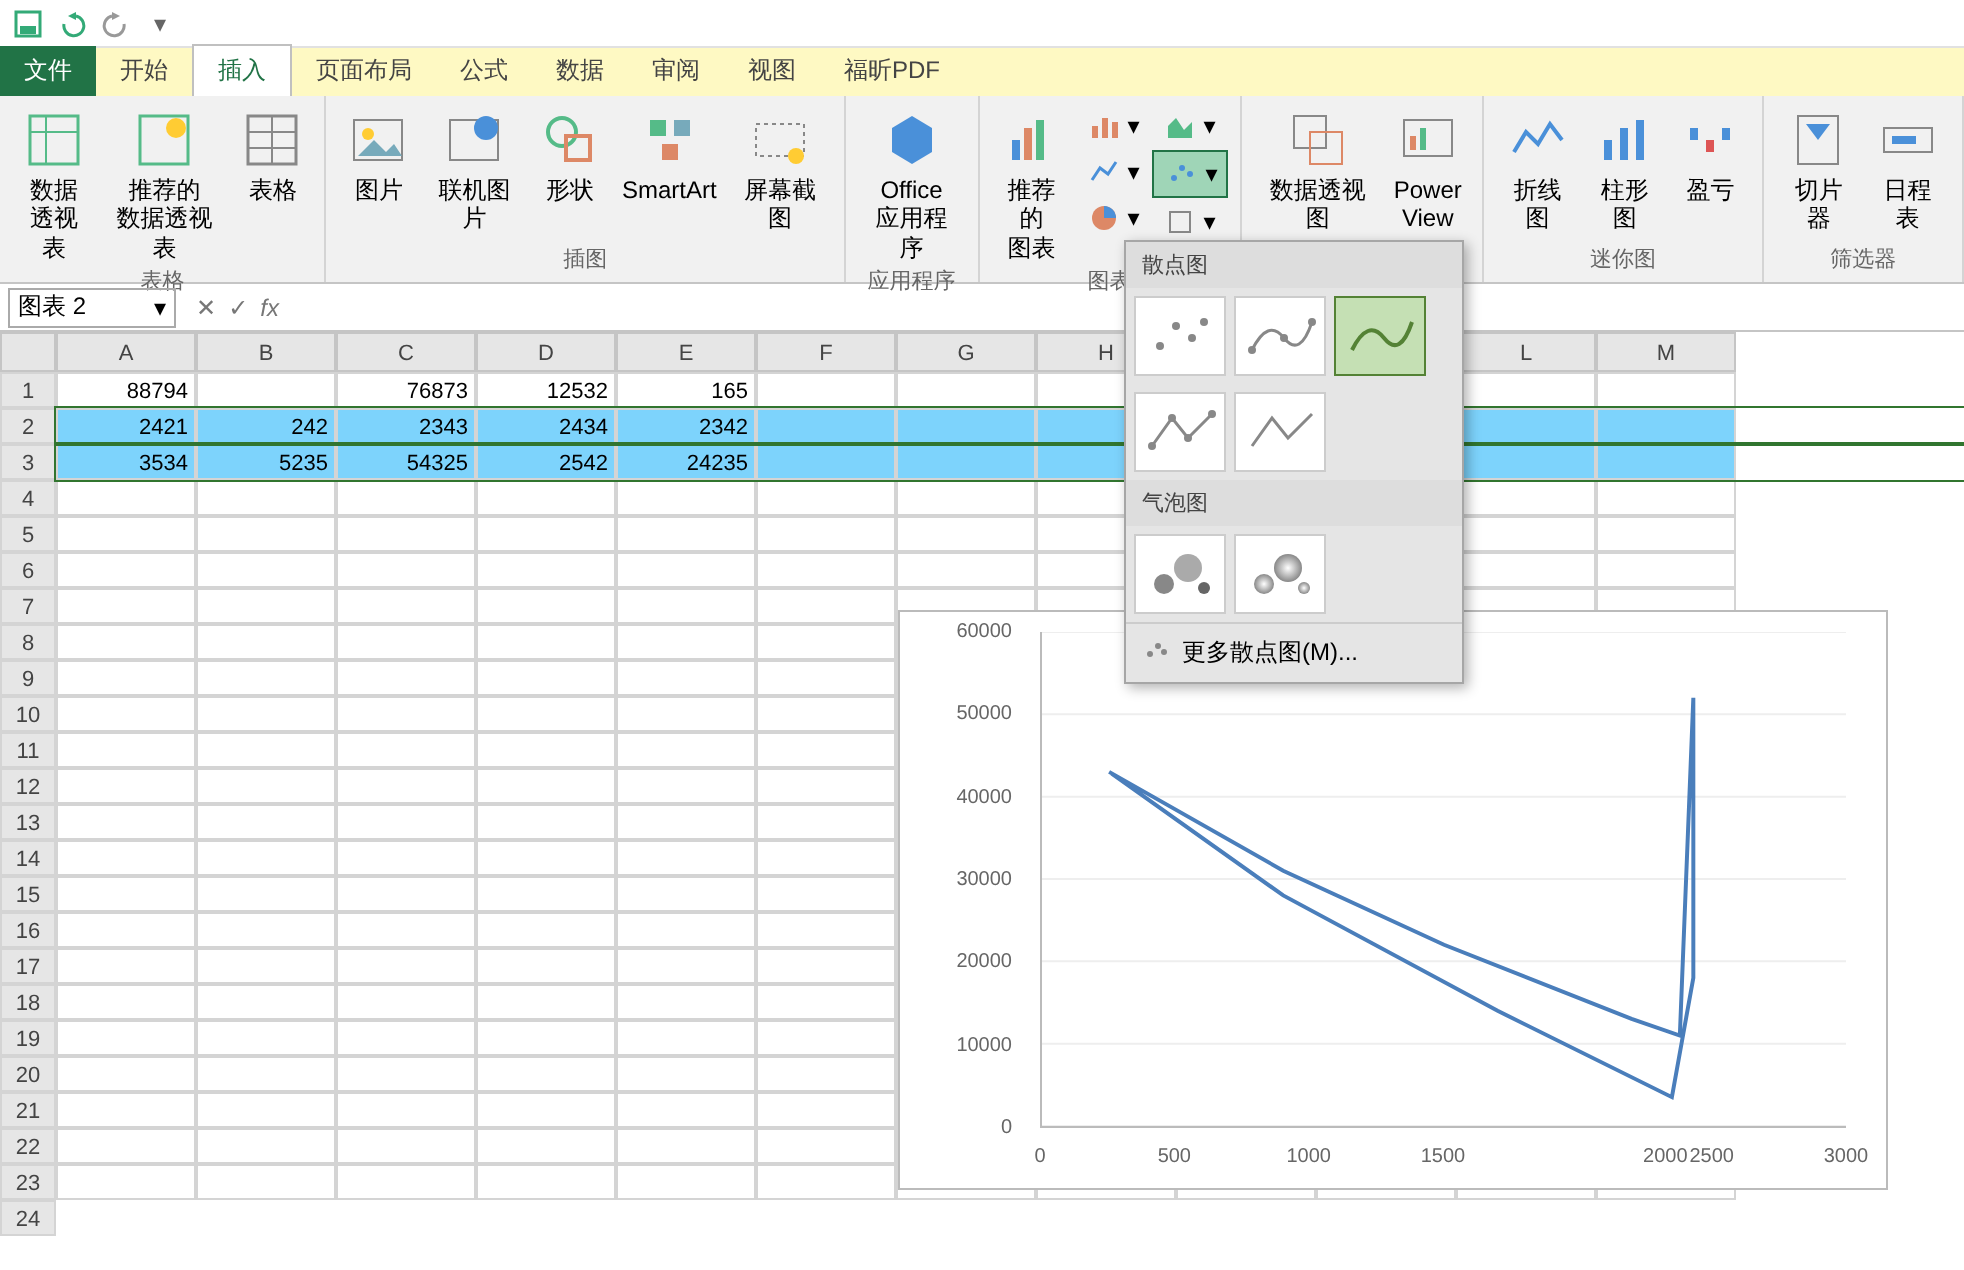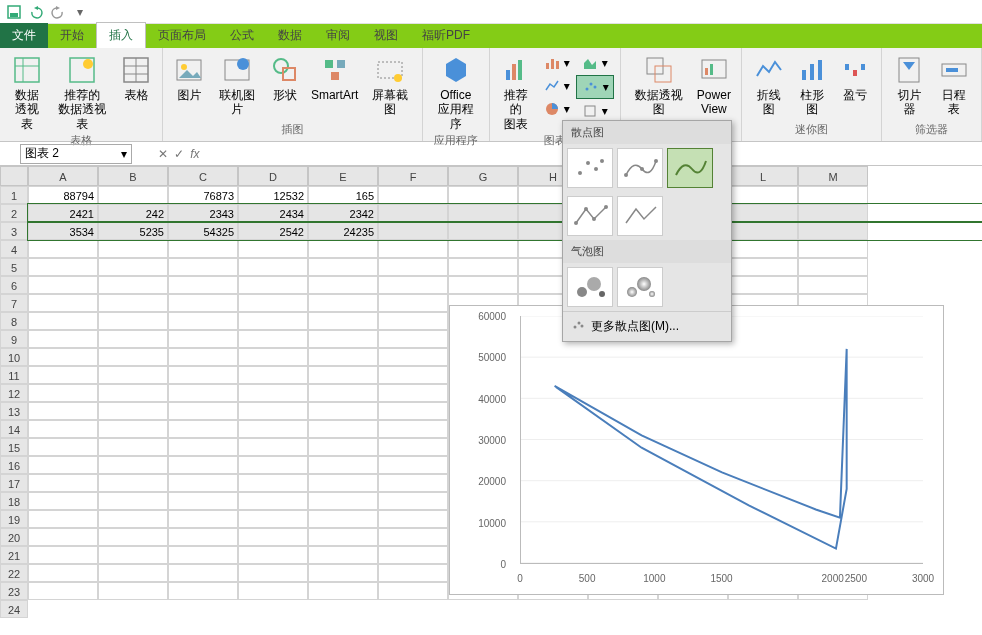--- a/index.html
+++ b/index.html
@@ -1,48 +1,48 @@
 <!DOCTYPE html>
 <html><head>
 <meta charset="utf-8">
 <style>
 *{margin:0;padding:0;box-sizing:border-box;font-family:"Microsoft YaHei","Segoe UI",sans-serif;font-size:12px;}
 body{background:#fff;width:982px;height:635px;overflow:hidden;position:relative;}
 .titlebar{height:24px;background:#fff;display:flex;align-items:center;border-bottom:1px solid #e1e1e1;}
 .qat{display:flex;gap:6px;padding:0 6px;align-items:center;}
 .qat-btn{width:16px;height:16px;display:flex;align-items:center;justify-content:center;color:#666;}
 .win-title{flex:1;text-align:center;color:#444;font-size:12px;}
-.tabs{display:flex;background:#84cc16;height:24px;align-items:flex-end;}
+.tabs{display:flex;background:#fef9c3;height:24px;align-items:flex-end;}
 .tab{padding:4px 12px;color:#444;cursor:pointer;}
 .tab.file{background:#217346;color:#fff;}
 .tab.active{background:#fff;border:1px solid #c0c0c0;border-bottom:none;color:#217346;}
 .ribbon{height:94px;background:#f1f1f1;border-bottom:1px solid #c5c5c5;display:flex;}
 .ribbon-group{border-right:1px solid #d4d4d4;padding:4px 6px;display:flex;flex-direction:column;justify-content:space-between;}
 .ribbon-group-label{text-align:center;color:#666;font-size:11px;}
 .ribbon-items{display:flex;gap:2px;flex:1;align-items:flex-start;}
 .ribbon-btn{display:flex;flex-direction:column;align-items:center;padding:2px 4px;cursor:pointer;text-align:center;line-height:1.2;gap:2px;}
 .ribbon-icon{width:32px;height:32px;display:flex;align-items:center;justify-content:center;}
 .ribbon-small{display:flex;flex-direction:column;gap:1px;}
 .ribbon-small-btn{display:flex;align-items:center;gap:2px;padding:1px 4px;cursor:pointer;}
 .ribbon-small-icon{width:20px;height:20px;display:flex;align-items:center;justify-content:center;}
 .ribbon-small-highlight{background:#9fd5b7;border:1px solid #217346;}
 .namebox-row{height:24px;display:flex;align-items:center;border-bottom:1px solid #c5c5c5;background:#fff;}
-.namebox{width:112px;height:20px;border:1px solid #aaa;margin:0 20px;padding:0 4px;display:flex;align-items:center;justify-content:space-between;}
+.namebox{width:84px;height:20px;border:1px solid #aaa;margin:0 4px;padding:0 4px;display:flex;align-items:center;justify-content:space-between;}
 .fx-area{display:flex;align-items:center;gap:6px;color:#777;padding:0 6px;}
 .sheet{display:flex;position:relative;}
 .row-headers{display:flex;flex-direction:column;width:28px;}
 .corner{height:20px;border:1px solid #c5c5c5;background:#e6e6e6;}
 .rowh{height:18px;border:1px solid #d4d4d4;background:#e6e6e6;text-align:center;color:#444;font-size:11px;line-height:18px;}
 .grid{flex:1;}
 .col-headers{display:flex;height:20px;}
 .colh{width:70px;border:1px solid #c5c5c5;background:#e6e6e6;text-align:center;color:#444;font-size:11px;line-height:20px;}
 .rows{}
 .row{display:flex;height:18px;}
 .cell{width:70px;border:1px solid #d4d4d4;text-align:right;padding:0 3px;font-size:11px;line-height:18px;}
-.sel-range .cell{background:#e5e5e5;}
+.sel-range .cell{background:#7dd3fc;}
 .sel-range{outline:1px solid #31752f;}
 .dropdown{position:absolute;left:562px;top:120px;width:170px;background:#e5e5e5;border:1px solid #a6a6a6;box-shadow:2px 2px 6px rgba(0,0,0,0.3);z-index:20;}
 .dropdown-header{background:#ddd;padding:4px 8px;font-size:11px;color:#444;}
 .dropdown-row{display:flex;gap:4px;padding:4px;}
 .chart-opt{width:46px;height:40px;border:1px solid transparent;display:flex;align-items:center;justify-content:center;background:#fff;border:1px solid #ccc;cursor:pointer;}
 .chart-opt.selected{background:#c5e0b4;border:1px solid #548235;}
 .dropdown-footer{padding:6px 8px;border-top:1px solid #ccc;display:flex;align-items:center;gap:6px;cursor:pointer;}
 .chart-container{position:absolute;left:449px;top:305px;width:495px;height:290px;border:1px solid #bbb;background:#fff;z-index:10;}
 .chart-area{position:relative;width:100%;height:100%;padding:10px 20px 30px 70px;}
 .y-axis{position:absolute;left:0;top:10px;bottom:30px;width:60px;}

